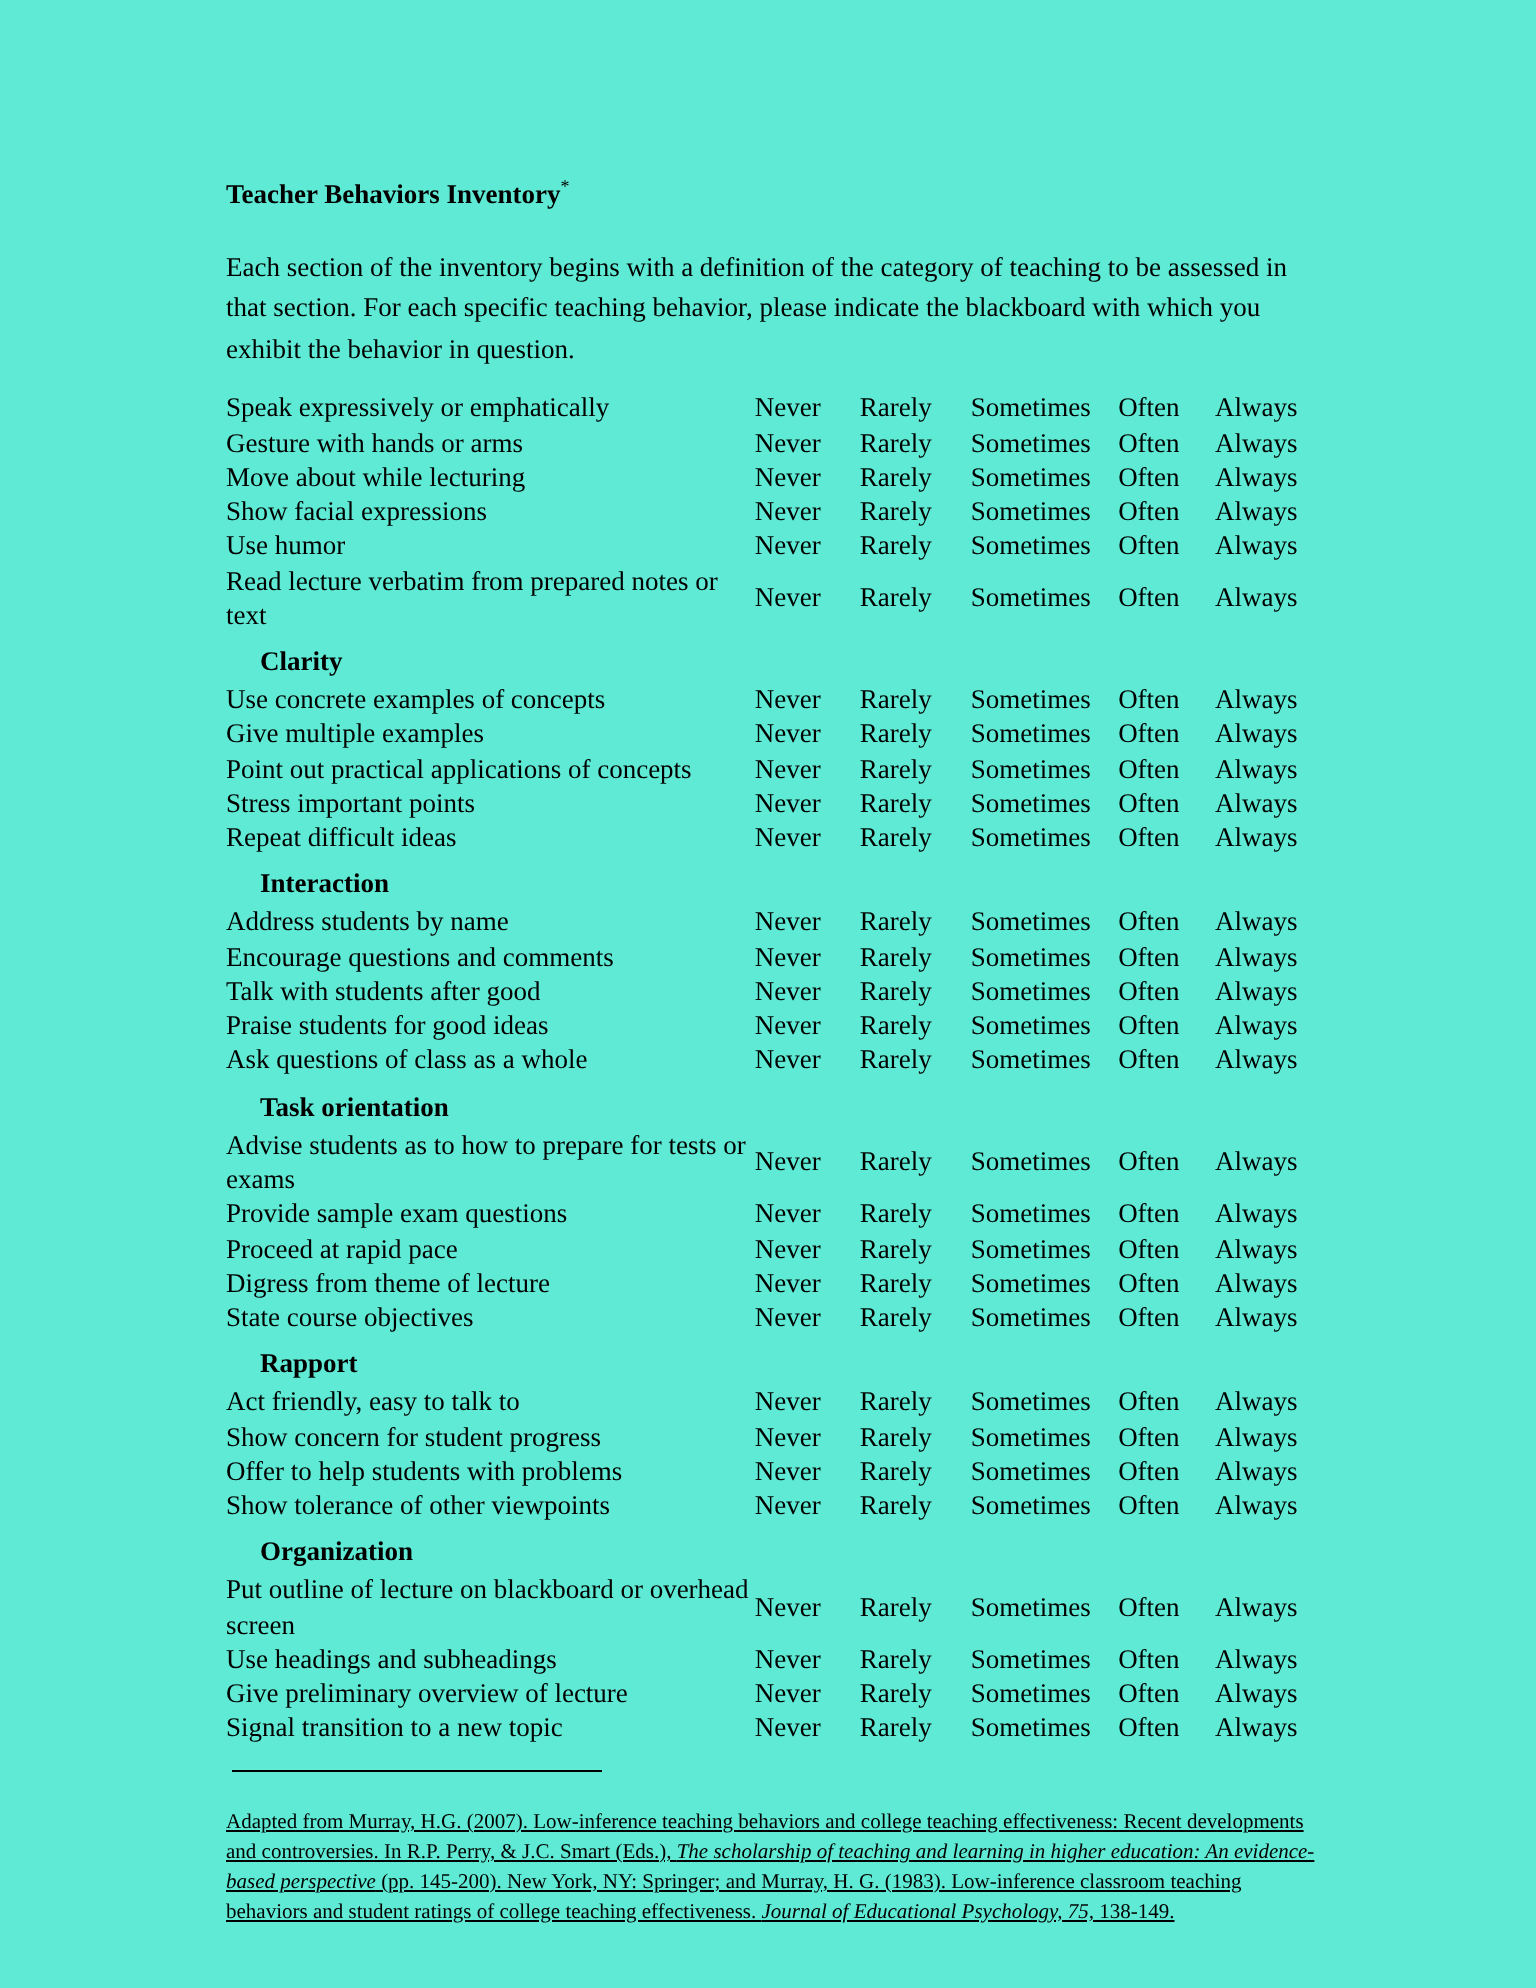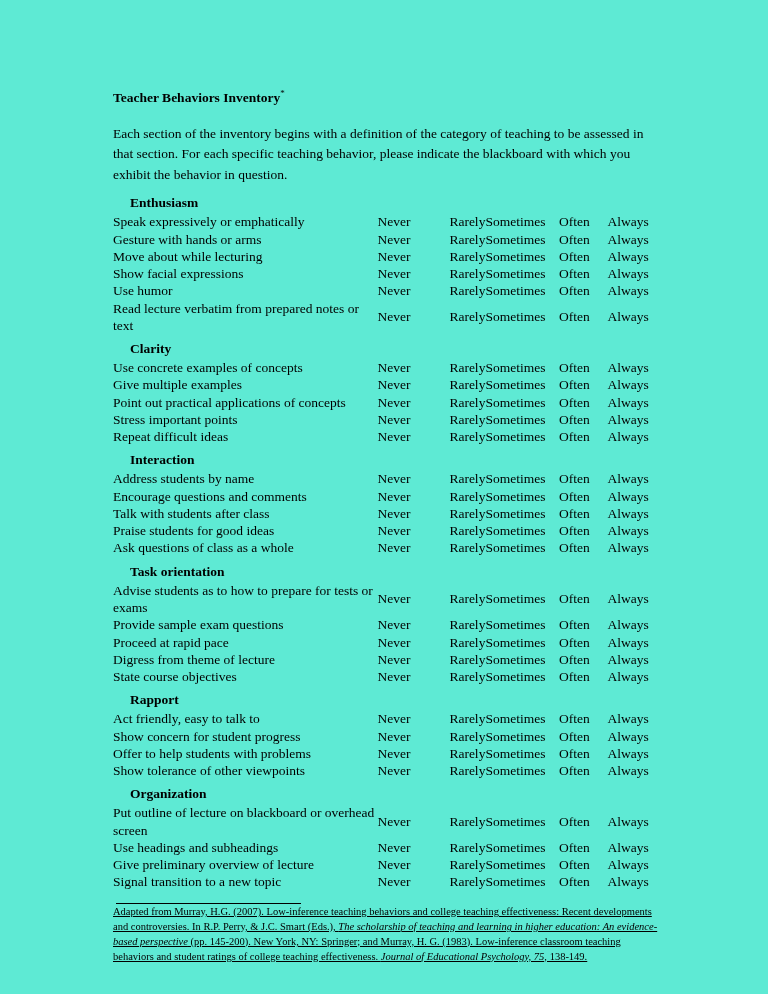--- a/index.html
+++ b/index.html
@@ -66,21 +66,21 @@
   td.item {
     width: 262px;
     padding-left: 5px;
     padding-right: 4px;
     margin-left: 12px;
   }
   td.opt {
     text-align: left;
   }
   td.o1 { width: 52px; padding-left: 7px;}
-  td.o2 { width: 55px; text-align: right; }
+  td.o2 { width: 55px; }
   td.o3 { width: 73px; }
   td.o4 { width: 48px; }
   td.o5 { width: 50px; }
   tr.row-tall td { height: 32px; }
   tr.row-normal td { height: 16.4px; }
   .hr {
     margin-top: 12px;
     margin-left: 3px;
     width: 185px;
     height: 0;
@@ -101,21 +101,20 @@
 <body>
 
 <div class="page">
 
   <div class="content">
 
     <div class="doc-title"><span>Teacher Behaviors Inventory</span><sup>*</sup></div>
 
     <p class="intro">Each section of the inventory begins with a definition of the category of teaching to be assessed in that section. For each specific teaching behavior, please indicate the blackboard with which you exhibit the behavior in question.</p>
 
-    <div class="section-head">Enthusiasm</div>
     <table class="scale">
       <tbody>
           <tr class="row-normal">
         <td class="item">Speak expressively or emphatically</td>
         <td class="opt o1">Never</td>
         <td class="opt o2">Rarely</td>
         <td class="opt o3">Sometimes</td>
         <td class="opt o4">Often</td>
         <td class="opt o5">Always</td>
       </tr>
@@ -221,21 +220,21 @@
       </tr>
       <tr class="row-normal">
         <td class="item">Encourage questions and comments</td>
         <td class="opt o1">Never</td>
         <td class="opt o2">Rarely</td>
         <td class="opt o3">Sometimes</td>
         <td class="opt o4">Often</td>
         <td class="opt o5">Always</td>
       </tr>
       <tr class="row-normal">
-        <td class="item">Talk with students after class</td>
+        <td class="item">Talk with students after good</td>
         <td class="opt o1">Never</td>
         <td class="opt o2">Rarely</td>
         <td class="opt o3">Sometimes</td>
         <td class="opt o4">Often</td>
         <td class="opt o5">Always</td>
       </tr>
       <tr class="row-normal">
         <td class="item">Praise students for good ideas</td>
         <td class="opt o1">Never</td>
         <td class="opt o2">Rarely</td>

